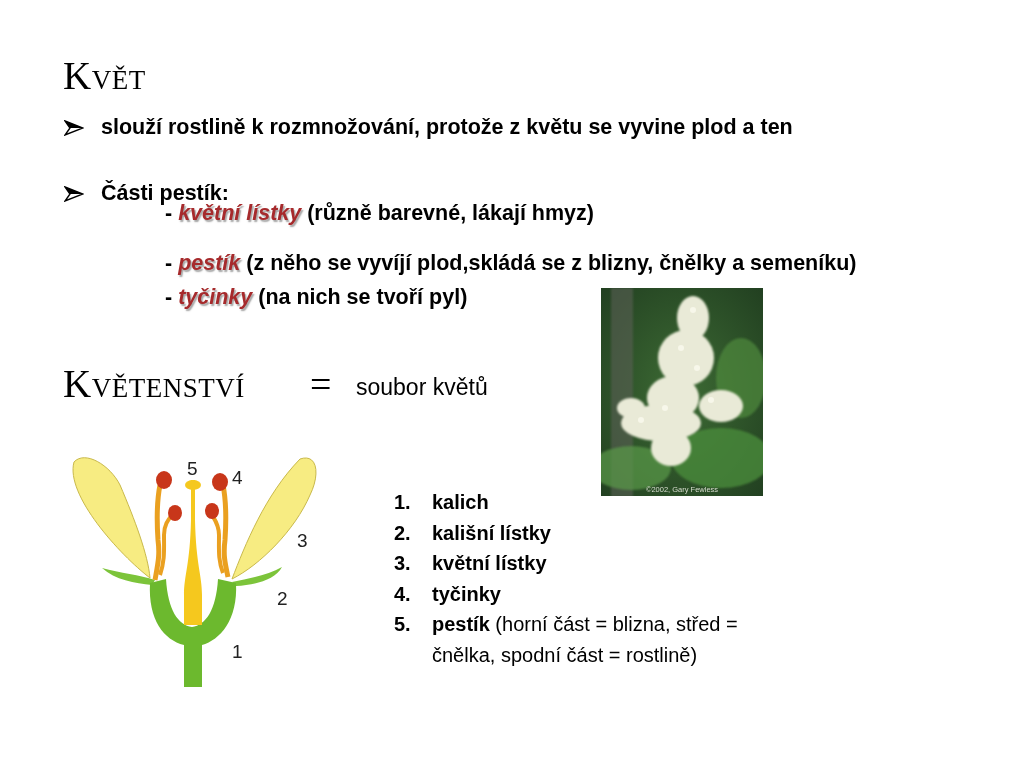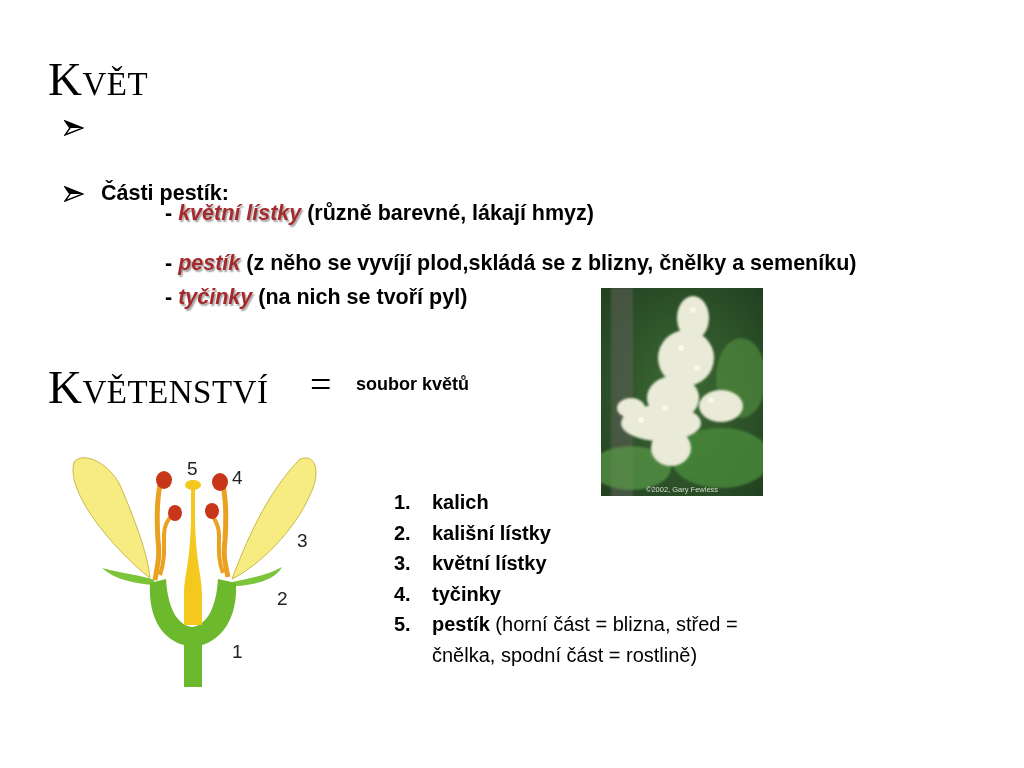--- a/index.html
+++ b/index.html
@@ -1,42 +1,43 @@
 <!DOCTYPE html>
 <html><head>
 <meta charset="utf-8">
 <style>
   html, body { margin: 0; padding: 0; }
   body { width: 1024px; height: 768px; background: #ffffff; position: relative; overflow: hidden; font-family: "Liberation Sans", "DejaVu Sans", sans-serif; color: #000; }
-  .title { position: absolute; left: 48px; font-family: "Liberation Serif", "DejaVu Serif", serif; font-size: 47px; font-variant: small-caps; letter-spacing: 0.5px; line-height: 1; }
+  .title { position: absolute; left: 63px; font-family: "Liberation Serif", "DejaVu Serif", serif; font-size: 39px; font-variant: small-caps; letter-spacing: 0.5px; line-height: 1; }
   .title-1 { top: 56px; }
   .title-2 { top: 364px; }
   .arrow { position: absolute; left: 64px; width: 20px; height: 16px; }
   .btext { position: absolute; left: 101px; font-size: 21.5px; font-weight: bold; line-height: 33px; }
   .sub { position: absolute; left: 165px; font-size: 21.5px; font-weight: bold; line-height: 33px; white-space: nowrap; }
   .hl { color: #a62a2c; font-style: italic; text-shadow: 1.5px 1.5px 1.5px rgba(90,90,90,0.55); }
   .eq { position: absolute; left: 310px; top: 362px; font-size: 38px; font-family: "Liberation Serif", serif; }
-  .eqtext { position: absolute; left: 356px; top: 374px; font-size: 18px; font-weight: bold; }
+  .eqtext { position: absolute; left: 356px; top: 374px; font-size: 23px; font-weight: normal; }
   .photo { position: absolute; left: 601px; top: 288px; width: 162px; height: 208px; overflow: hidden; }
   .list { position: absolute; left: 394px; top: 487px; font-size: 20px; line-height: 30.5px; }
   .li { position: relative; padding-left: 38px; white-space: nowrap; }
   .li .num { position: absolute; left: 0; font-weight: bold; }
   .li .term { font-weight: bold; margin-top: 7px; }
   .diagram { position: absolute; left: 60px; top: 445px; width: 270px; height: 250px; }
 </style>
 </head>
 <body>
 
 <div class="title title-1">Květ</div>
 
 <svg class="arrow" style="top:120px" viewBox="0 0 20 16">
   <path d="M1 1 L19 8 L1 15 L6 8 Z" fill="none" stroke="#000" stroke-width="1.4"></path>
   <path d="M1 1 L19 8 L6 8 Z" fill="#000"></path>
 </svg>
 <div class="btext" style="top:111px">
+  <div>slouží rostlině k rozmnožování, protože z květu se vyvine plod a ten</div>
 </div>
 
 <svg class="arrow" style="top:186px" viewBox="0 0 20 16">
   <path d="M1 1 L19 8 L1 15 L6 8 Z" fill="none" stroke="#000" stroke-width="1.4"></path>
   <path d="M1 1 L19 8 L6 8 Z" fill="#000"></path>
 </svg>
 <div class="btext" style="top:177px">Části pestík:</div>
 
 <div class="sub" style="top:197px"><span>- </span><span class="hl">květní lístky</span><span> (různě barevné, lákají hmyz)</span></div>
 <div class="sub" style="top:247px"><span>- </span><span class="hl">pestík</span><span> (z něho se vyvíjí plod,skládá se z blizny, čnělky a semeníku)</span></div>

